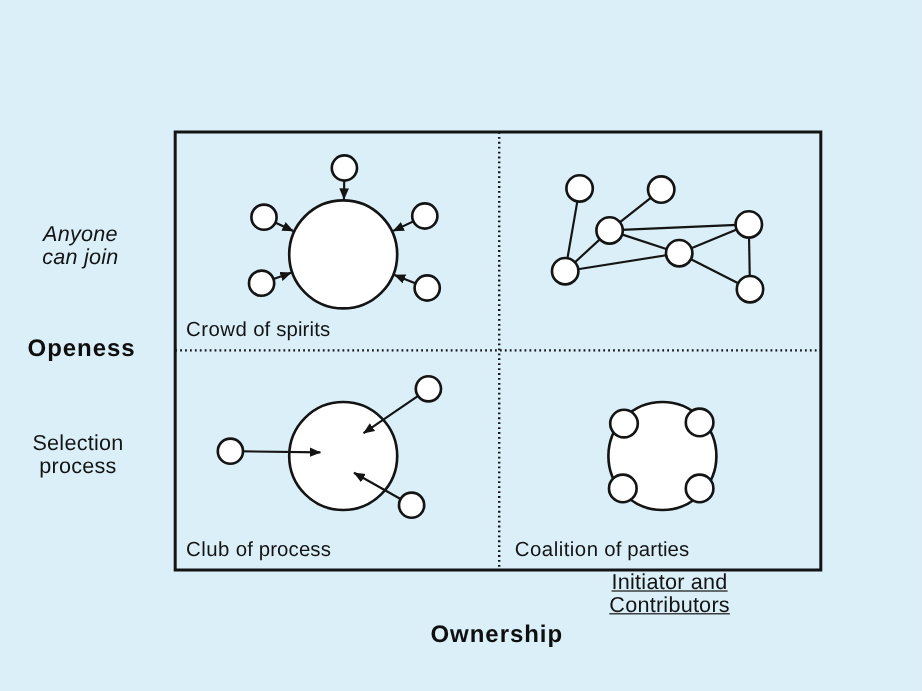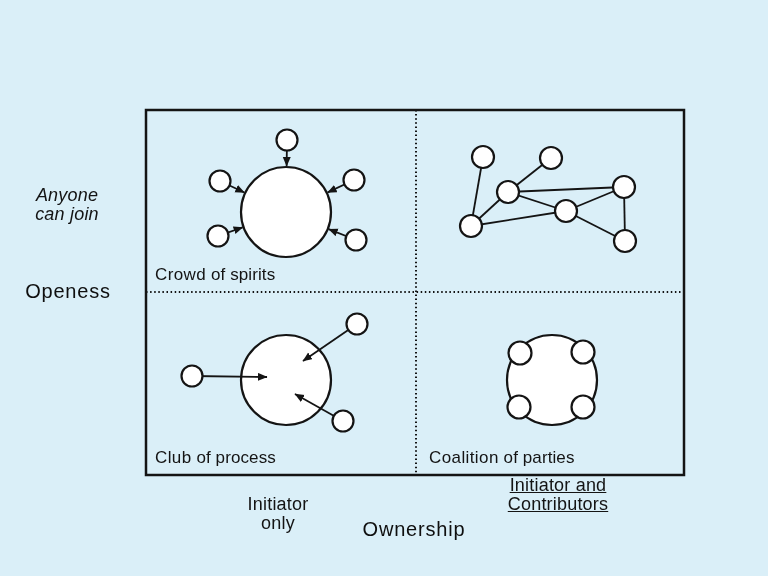--- a/index.html
+++ b/index.html
@@ -25,21 +25,21 @@
     color: #141414;
     white-space: pre-line;
     text-align: center;
     line-height: 19px;
     font-size: 18px;
     letter-spacing: 0.2px;
   }
   .axis-title {
     position: absolute;
     color: #0f0f0f;
-    font-weight: normal;
+    font-weight: bold;
     font-size: 20px;
     letter-spacing: 0.8px;
     text-align: center;
   }
   .caption {
     position: absolute;
     color: #141414;
     font-size: 17px;
     white-space: nowrap;
     letter-spacing: 0.1px;
@@ -113,23 +113,23 @@
       <circle cx="583" cy="352" r="11.5" fill="#ffffff" stroke="#141414" stroke-width="2.2"></circle>
       <circle cx="519" cy="407" r="11.5" fill="#ffffff" stroke="#141414" stroke-width="2.2"></circle>
       <circle cx="583" cy="407" r="11.5" fill="#ffffff" stroke="#141414" stroke-width="2.2"></circle>
     </svg>
 
   <div class="lbl label-anyone">Anyone
 can join</div>
 
   <div class="axis-title label-openess">Openess</div>
 
+  <div class="lbl label-selection">Selection
+process</div>
 
-  <div class="lbl label-initiator-only">Initiator
-only</div>
 
   <div class="axis-title label-ownership">Ownership</div>
 
   <div class="lbl label-init-contrib">Initiator and
 Contributors</div>
 
   <div class="caption caption-crowd">
     <span class="term">Crowd</span><span> of spirits</span>
   </div>
 

